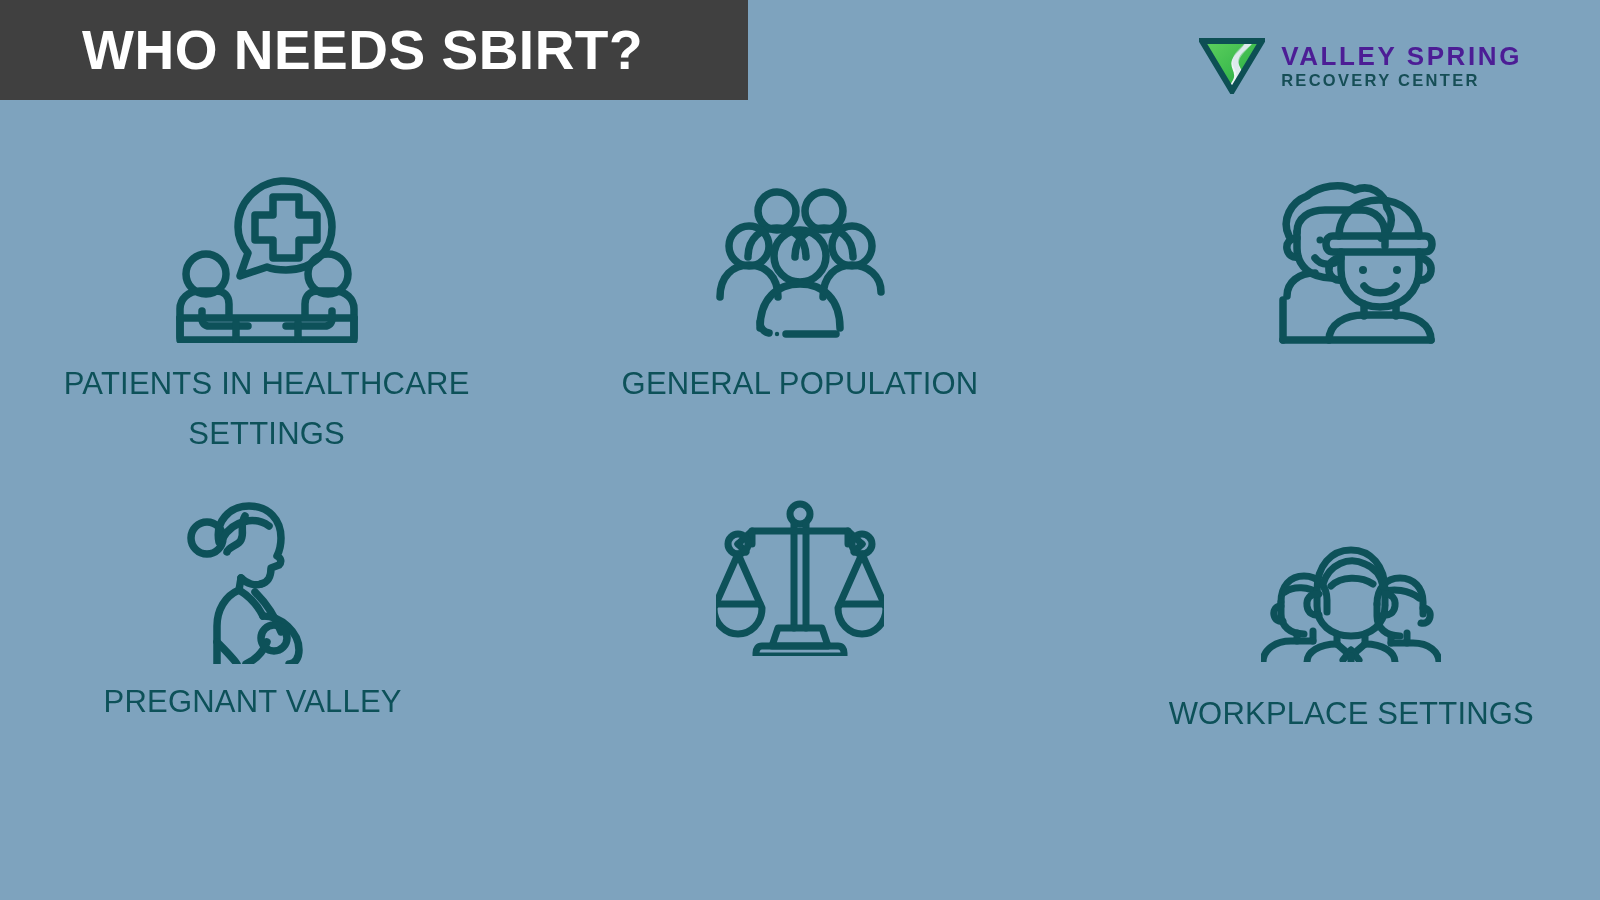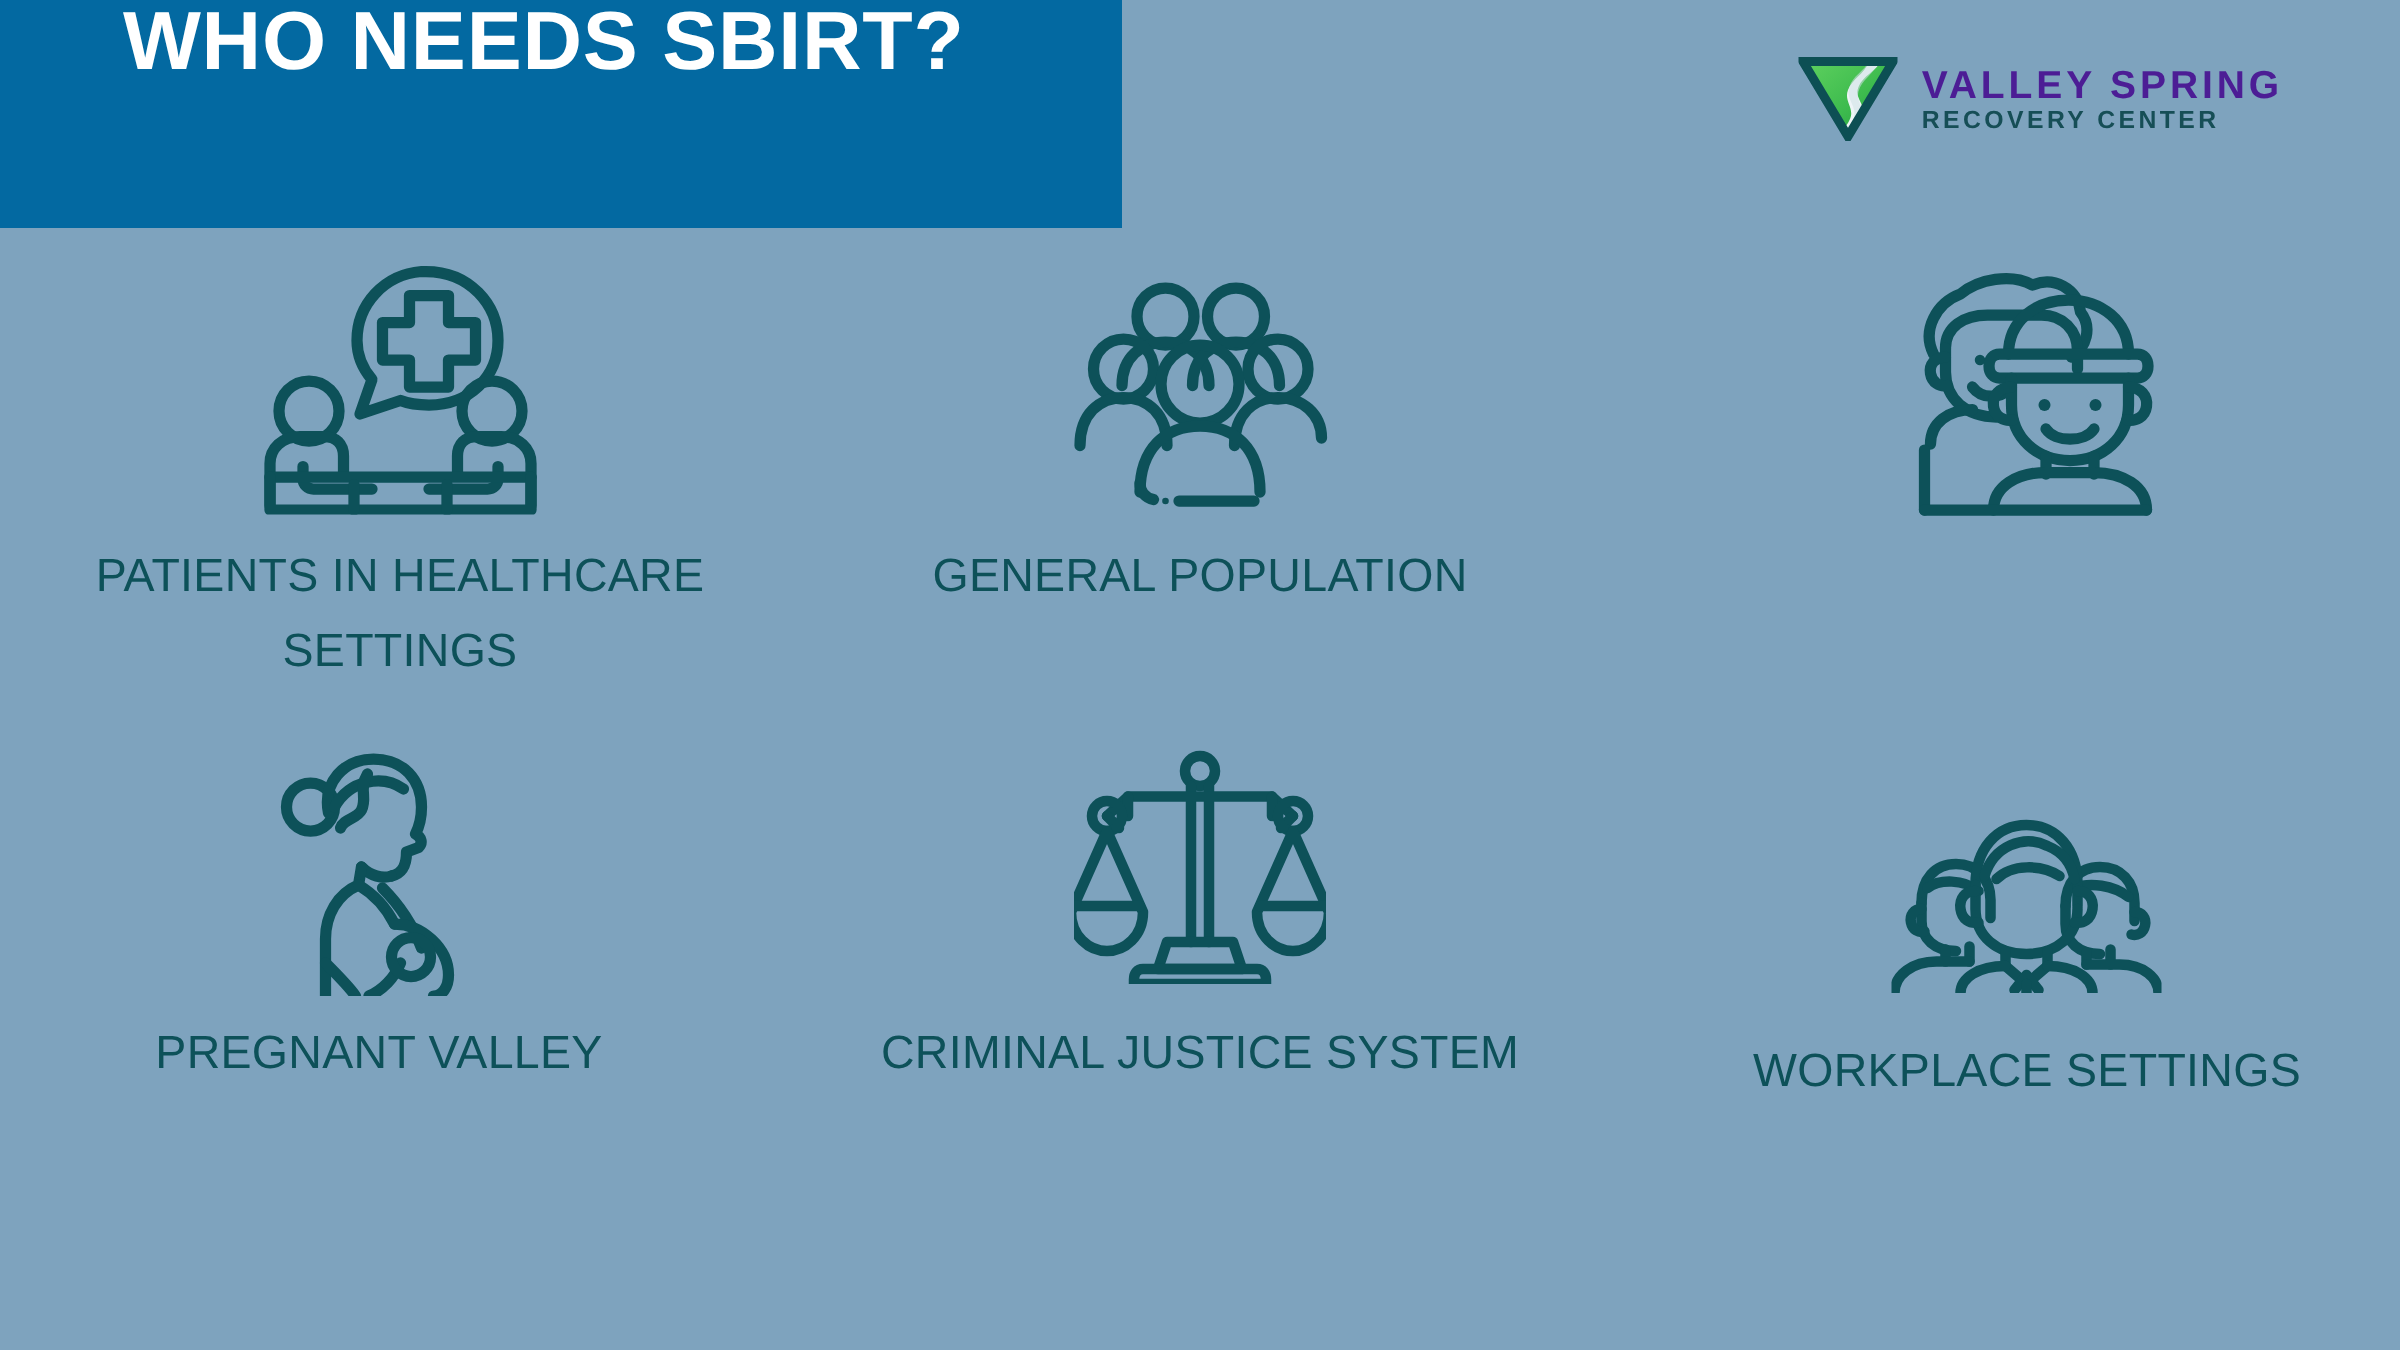--- a/index.html
+++ b/index.html
@@ -22,23 +22,24 @@
     background: #7ea3be;
     overflow: hidden;
   }
 
   
   .header-band {
     position: absolute;
     left: 0;
     top: 0;
     width: 748px;
-    height: 152px;
-    background: #0369a1;
-    display: flex;
+    height: 100px;
+    background: #404040;
+    display: flex;
+    align-items: center;
   }
   .header-title {
     margin: 0;
     padding-left: 82px;
     color: #ffffff;
     font-family: "Liberation Sans", sans-serif;
     font-weight: 700;
     font-size: 55px;
     letter-spacing: 0.5px;
     line-height: 1;
@@ -306,21 +307,20 @@
           <path d="M22 54 L-2 108 C-2 124, 10 134, 22 134 C34 134, 46 124, 46 108 Z"></path>
           <path d="M0 104 L44 104"></path>
 
           <path d="M146 54 L122 108 C122 124, 134 134, 146 134 C158 134, 170 124, 170 108 Z"></path>
           <path d="M124 104 L168 104"></path>
 
           <path d="M62 128 L106 128 L112 146 L56 146 Z"></path>
           <path d="M46 146 L122 146 C126 146, 128 149, 128 153 L128 156 L40 156 L40 153 C40 149, 42 146, 46 146 Z"></path>
         </svg>
       </div>
-      <div class="cell-label">CRIMINAL JUSTICE SYSTEM</div>
     </div>
 
     <div class="cell cell-6">
       <div class="cell-icon">
         <svg width="180" height="120" viewBox="0 0 180 120" fill="none" stroke="#0d5159" stroke-width="7" stroke-linecap="round" stroke-linejoin="round" xmlns="http://www.w3.org/2000/svg" aria-hidden="true">
 
           <path d="M20 60 C20 44, 29 34, 43 34 C57 34, 66 44, 66 58 L66 70"></path>
           <path d="M20 60 L20 72 C20 84, 29 92, 43 92"></path>
           <path d="M24 50 C32 44, 48 44, 58 52"></path>
           <path d="M20 64 C15 64, 12 68, 13 73 C14 78, 18 80, 22 79"></path>

